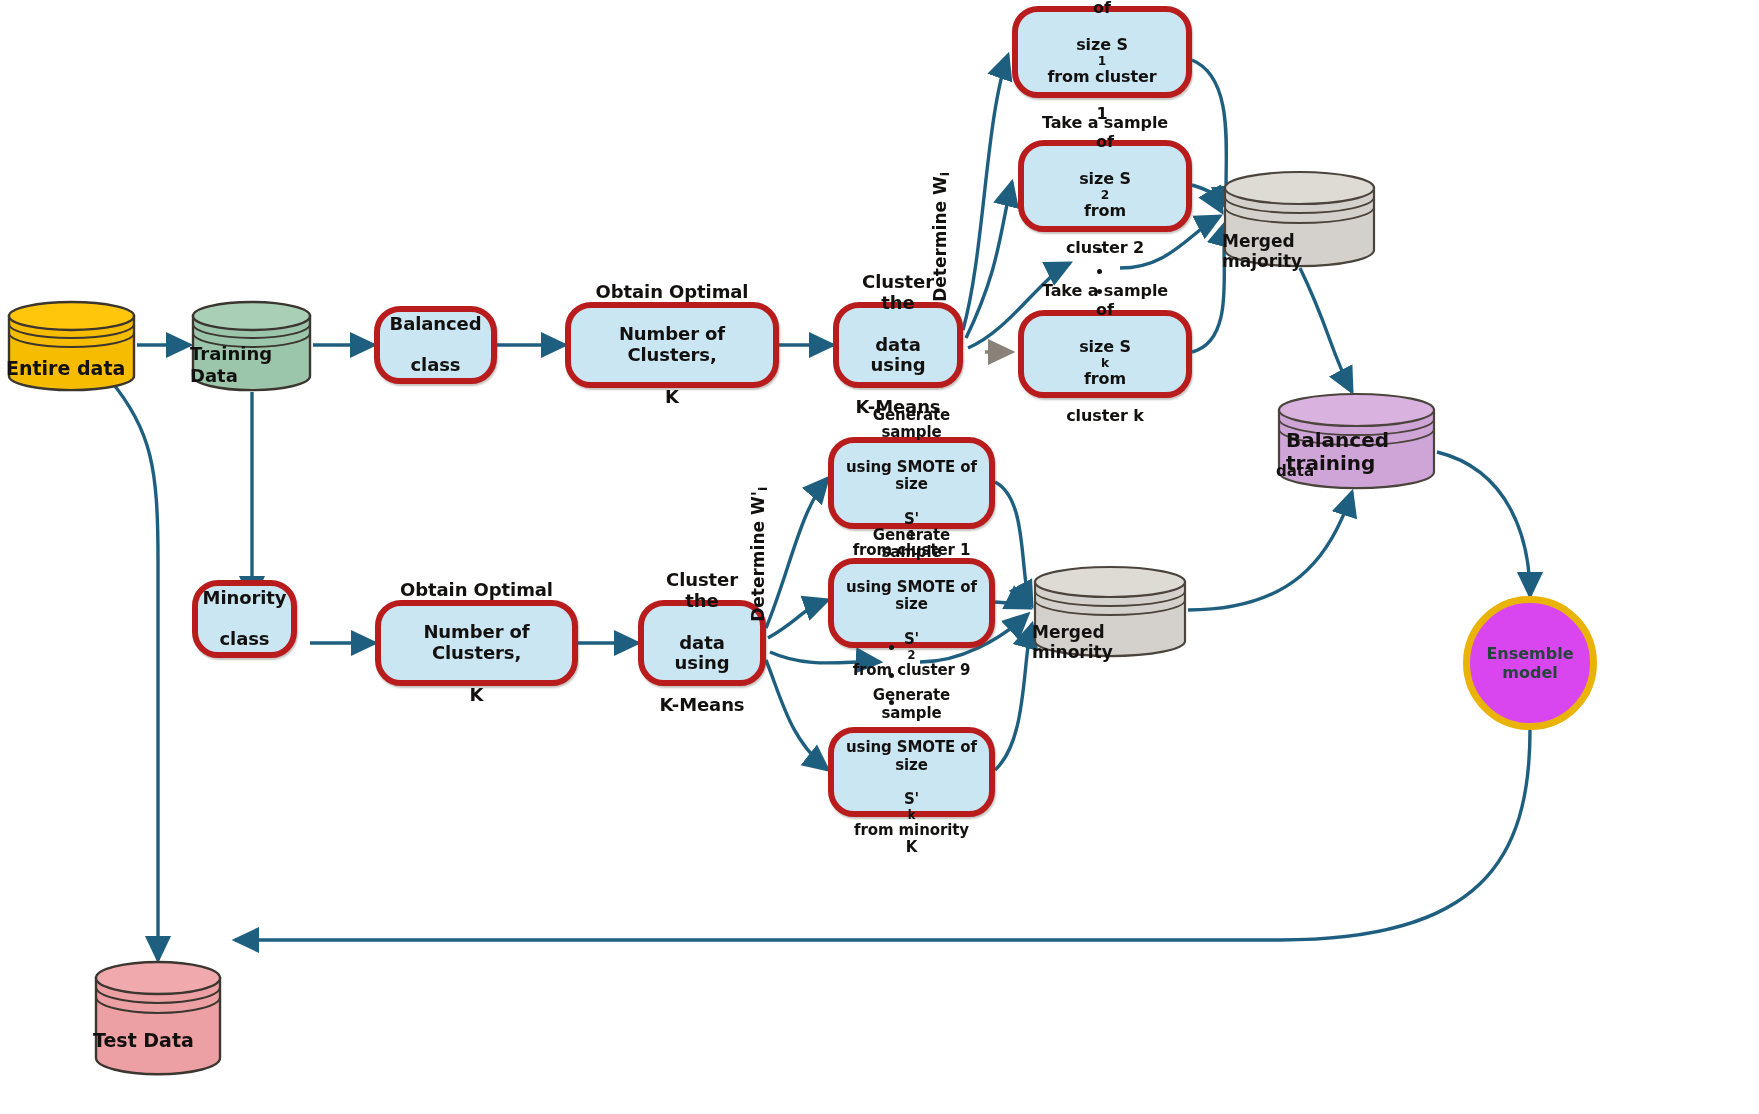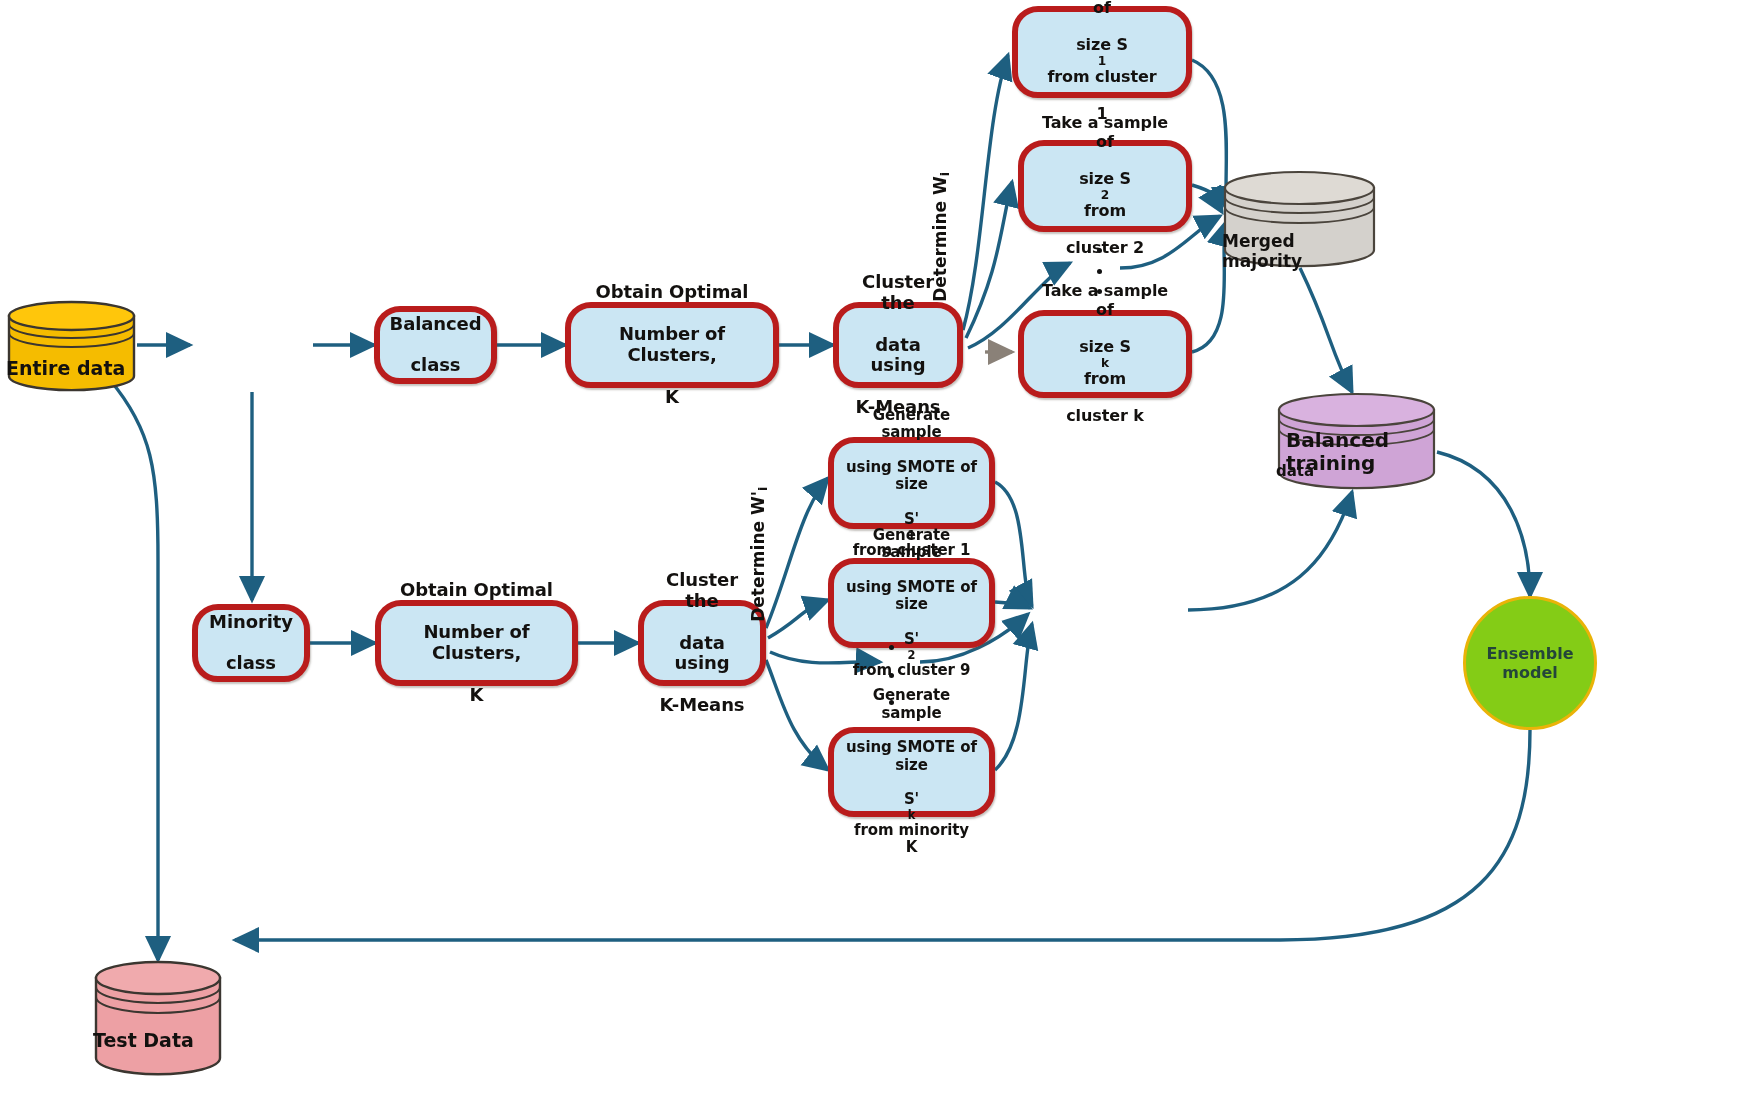--- a/index.html
+++ b/index.html
@@ -55,22 +55,22 @@
     color:#13110f;
     line-height:1.15;
     pointer-events:none;
   }
 
   
   .circle-node{
     position:absolute;
     box-sizing:border-box;
     border-radius:50%;
-    border:3px solid #eab308;
-    background:#84cc16;
+    border:7px solid #eab308;
+    background:#d946ef;
     display:flex;
     align-items:center;
     justify-content:center;
     text-align:center;
     color:#24453a;
     font-weight:bold;
     line-height:1.2;
     z-index:3;
   }
 
@@ -168,20 +168,30 @@
   <div class="cyl" style="left:6px;top:300px;width:131px;height:92px;">
     <svg width="131" height="92" viewBox="0 0 131 92">
       <path d="M3,16 L3,76 A62,14 0 0 0 128,76 L128,16 Z" fill="#f5bc00" stroke="#3b3630" stroke-width="2.4"></path>
       <ellipse cx="65.5" cy="16" rx="62.5" ry="14" fill="#ffc60b" stroke="#3b3630" stroke-width="2.4"></ellipse>
       <path d="M3,24 A62.5,14 0 0 0 128,24" fill="none" stroke="#3b3630" stroke-width="2"></path>
       <path d="M3,33 A62.5,14 0 0 0 128,33" fill="none" stroke="#3b3630" stroke-width="2"></path>
     </svg>
     <div class="cyl-label" style="top:58px;font-size:19px;">Entire data</div>
   </div>
 
+  <div class="cyl" style="left:190px;top:300px;width:123px;height:92px;">
+    <svg width="123" height="92" viewBox="0 0 123 92">
+      <path d="M3,16 L3,76 A58,14 0 0 0 120,76 L120,16 Z" fill="#9cc6ac" stroke="#3b3630" stroke-width="2.4"></path>
+      <ellipse cx="61.5" cy="16" rx="58.5" ry="14" fill="#a9cfb7" stroke="#3b3630" stroke-width="2.4"></ellipse>
+      <path d="M3,24 A58.5,14 0 0 0 120,24" fill="none" stroke="#3b3630" stroke-width="2"></path>
+      <path d="M3,33 A58.5,14 0 0 0 120,33" fill="none" stroke="#3b3630" stroke-width="2"></path>
+    </svg>
+    <div class="cyl-label" style="top:44px;font-size:18px;">Training</div>
+    <div class="cyl-label" style="top:66px;font-size:18px;">Data</div>
+  </div>
 
   <div class="cyl" style="left:93px;top:960px;width:130px;height:118px;">
     <svg width="130" height="118" viewBox="0 0 130 118">
       <path d="M3,18 L3,98 A61,16 0 0 0 127,98 L127,18 Z" fill="#eda0a4" stroke="#3b3630" stroke-width="2.4"></path>
       <ellipse cx="65" cy="18" rx="62" ry="16" fill="#f0aaad" stroke="#3b3630" stroke-width="2.4"></ellipse>
       <path d="M3,27 A62,16 0 0 0 127,27" fill="none" stroke="#3b3630" stroke-width="2"></path>
       <path d="M3,37 A62,16 0 0 0 127,37" fill="none" stroke="#3b3630" stroke-width="2"></path>
     </svg>
     <div class="cyl-label" style="top:70px;font-size:19px;">Test Data</div>
   </div>
@@ -189,40 +199,49 @@
   <div class="cyl" style="left:1222px;top:170px;width:155px;height:100px;">
     <svg width="155" height="100" viewBox="0 0 155 100">
       <path d="M3,18 L3,80 A74,16 0 0 0 152,80 L152,18 Z" fill="#d4d1cc" stroke="#4a443c" stroke-width="2.2"></path>
       <ellipse cx="77.5" cy="18" rx="74.5" ry="16" fill="#dedad4" stroke="#4a443c" stroke-width="2.2"></ellipse>
       <path d="M3,27 A74.5,16 0 0 0 152,27" fill="none" stroke="#4a443c" stroke-width="1.8"></path>
       <path d="M3,37 A74.5,16 0 0 0 152,37" fill="none" stroke="#4a443c" stroke-width="1.8"></path>
     </svg>
     <div class="cyl-label" style="top:62px;font-size:17px;">Merged majority</div>
   </div>
 
+  <div class="cyl" style="left:1032px;top:565px;width:156px;height:95px;">
+    <svg width="156" height="95" viewBox="0 0 156 95">
+      <path d="M3,17 L3,76 A74.5,15 0 0 0 153,76 L153,17 Z" fill="#d4d1cc" stroke="#4a443c" stroke-width="2.2"></path>
+      <ellipse cx="78" cy="17" rx="75" ry="15" fill="#dedad4" stroke="#4a443c" stroke-width="2.2"></ellipse>
+      <path d="M3,26 A75,15 0 0 0 153,26" fill="none" stroke="#4a443c" stroke-width="1.8"></path>
+      <path d="M3,35 A75,15 0 0 0 153,35" fill="none" stroke="#4a443c" stroke-width="1.8"></path>
+    </svg>
+    <div class="cyl-label" style="top:58px;font-size:17px;">Merged minority</div>
+  </div>
 
   <div class="cyl" style="left:1276px;top:392px;width:161px;height:100px;">
     <svg width="161" height="100" viewBox="0 0 161 100">
       <path d="M3,18 L3,80 A77,16 0 0 0 158,80 L158,18 Z" fill="#cfa4d6" stroke="#4a443c" stroke-width="2.2"></path>
       <ellipse cx="80.5" cy="18" rx="77.5" ry="16" fill="#d9b2df" stroke="#4a443c" stroke-width="2.2"></ellipse>
       <path d="M3,27 A77.5,16 0 0 0 158,27" fill="none" stroke="#4a443c" stroke-width="1.8"></path>
       <path d="M3,37 A77.5,16 0 0 0 158,37" fill="none" stroke="#4a443c" stroke-width="1.8"></path>
     </svg>
     <div class="cyl-label" style="top:37px;font-size:20px;margin-left:10px;">Balanced training</div>
     <div class="cyl-label" style="top:71px;font-size:15px;">data</div>
   </div>
 
   <div class="node" style="left:374px;top:306px;width:123px;height:78px;font-size:18px;">
     <span>
       <span>Balanced</span><br>
       <span>class</span>
     </span>
   </div>
 
-  <div class="node" style="left:192px;top:604px;width:118px;height:78px;font-size:18px;">
+  <div class="node" style="left:192px;top:580px;width:105px;height:78px;font-size:18px;">
     <span>
       <span>Minority</span><br>
       <span>class</span>
     </span>
   </div>
 
   <div class="node" style="left:565px;top:302px;width:214px;height:86px;font-size:18px;">
     <span>
       <span>Obtain Optimal</span><br>
       <span>Number of Clusters,</span><br>

